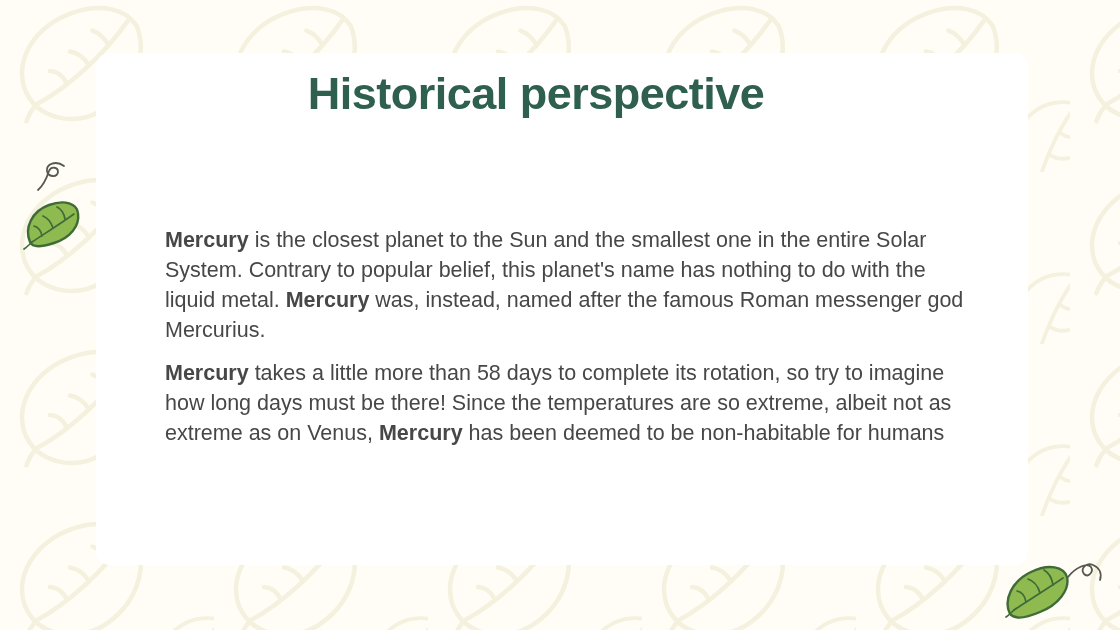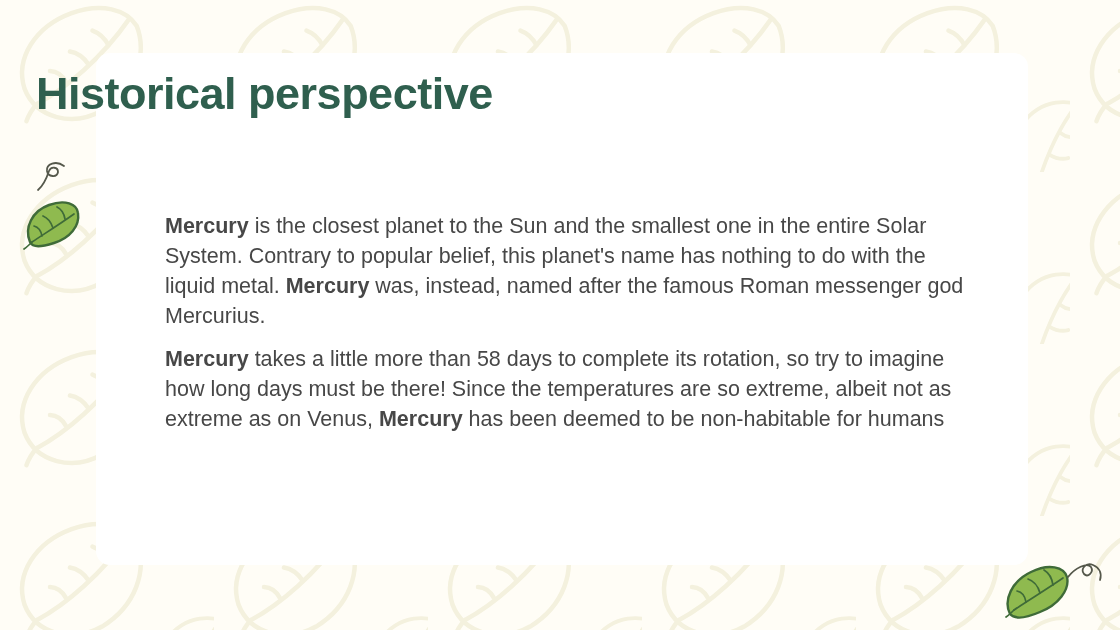--- a/index.html
+++ b/index.html
@@ -17,26 +17,27 @@
   body{font-family:"Liberation Sans",sans-serif;background:var(--background);}
   .slide{position:relative;width:1120px;height:630px;background:var(--background);}
   .bg{position:absolute;left:0;top:0;}
   .pat{fill:none;stroke:var(--pattern_leaf);stroke-width:4.5;stroke-linecap:round;stroke-linejoin:round;}
   .card{
     position:absolute;left:96px;top:53px;width:932px;height:512px;
     background:var(--card);border-radius:14px;
   }
   .title{
     position:absolute;left:0;top:68px;width:1036px;
+    text-align:center;
     font-size:45px;font-weight:700;letter-spacing:-0.5px;
     color:var(--title);
     padding-left:36px;
   }
   .body-text{
-    position:absolute;left:165px;top:211px;width:808px;
+    position:absolute;left:165px;top:225px;width:808px;
     font-size:21.5px;line-height:30px;color:var(--body_text);
   }
   .body-text p + p{margin-top:13px;}
   .b{font-weight:700;}
   .decor{position:absolute;}
   .decor-left{left:20px;top:160px;}
   .decor-br{left:1000px;top:558px;}
   .leaf-fill{fill:var(--leaf_fill);stroke:var(--leaf_outline);stroke-width:2.4;stroke-linejoin:round;}
   .leaf-vein{fill:none;stroke:var(--leaf_outline);stroke-width:1.7;stroke-linecap:round;}
   .tendril{fill:none;stroke:var(--tendril);stroke-width:1.8;stroke-linecap:round;}

